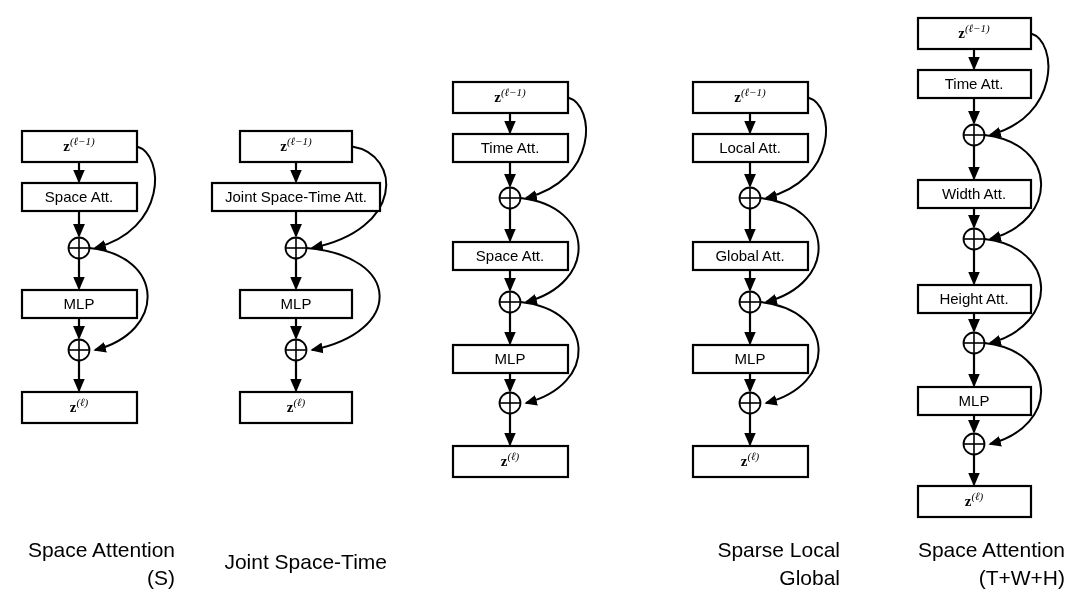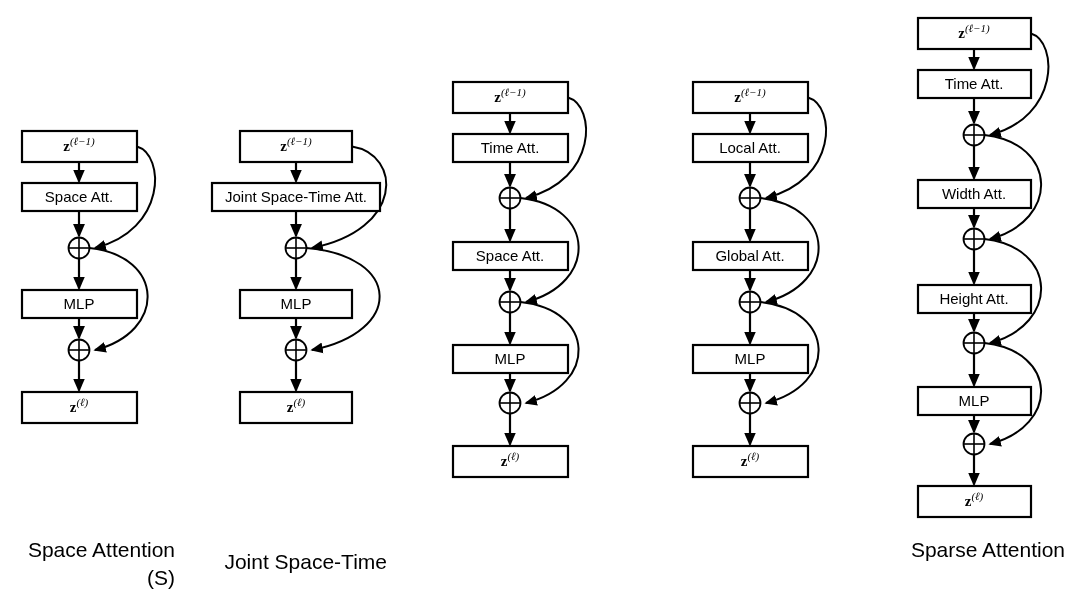--- a/index.html
+++ b/index.html
@@ -263,16 +263,16 @@
             <line x1="963.5" y1="444" x2="984.5" y2="444" class="circle-cross"></line>
             <line x1="974" y1="433.5" x2="974" y2="454.5" class="circle-cross"></line>
           </g>
         </g>
       </g>
   </svg>
   <div id="captions-layer">
       <div class="caption" style="left: 0px; top: 536px; width: 175px;"><div>Space Attention (S)</div></div>
       <div class="caption" style="left: 207px; top: 548px; width: 180px;"><div>Joint Space-Time</div></div>
       <div class="caption" style="left: 420px; top: 536px; width: 180px;"></div>
-      <div class="caption" style="left: 660px; top: 536px; width: 180px;"></div>
-      <div class="caption" style="left: 885px; top: 536px; width: 180px;"><div>Sparse Attention</div></div>
+      <div class="caption" style="left: 660px; top: 536px; width: 180px;"><div>Sparse Local Global</div></div>
+      <div class="caption" style="left: 885px; top: 536px; width: 180px;"><div>Space Attention</div><div>(T+W+H)</div></div>
     </div>
 </div>
 
 </body></html>

